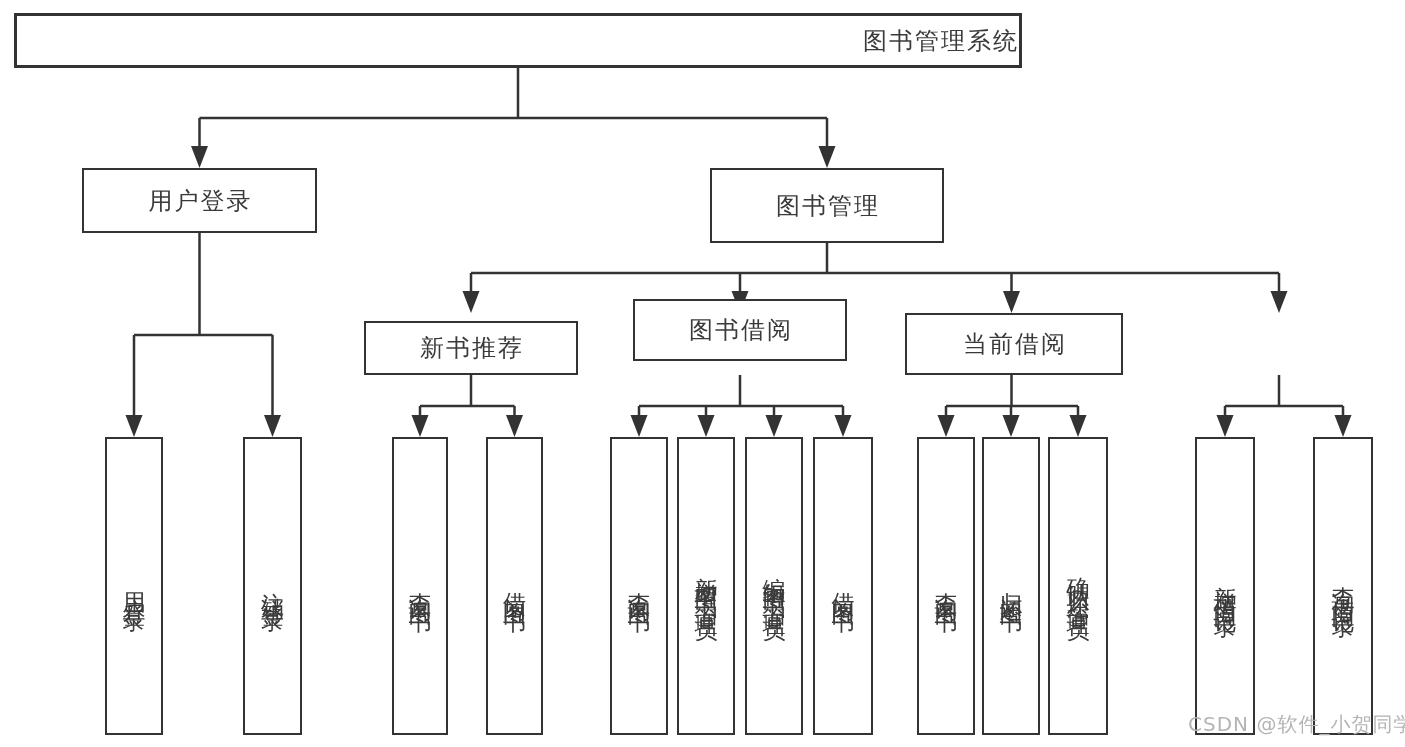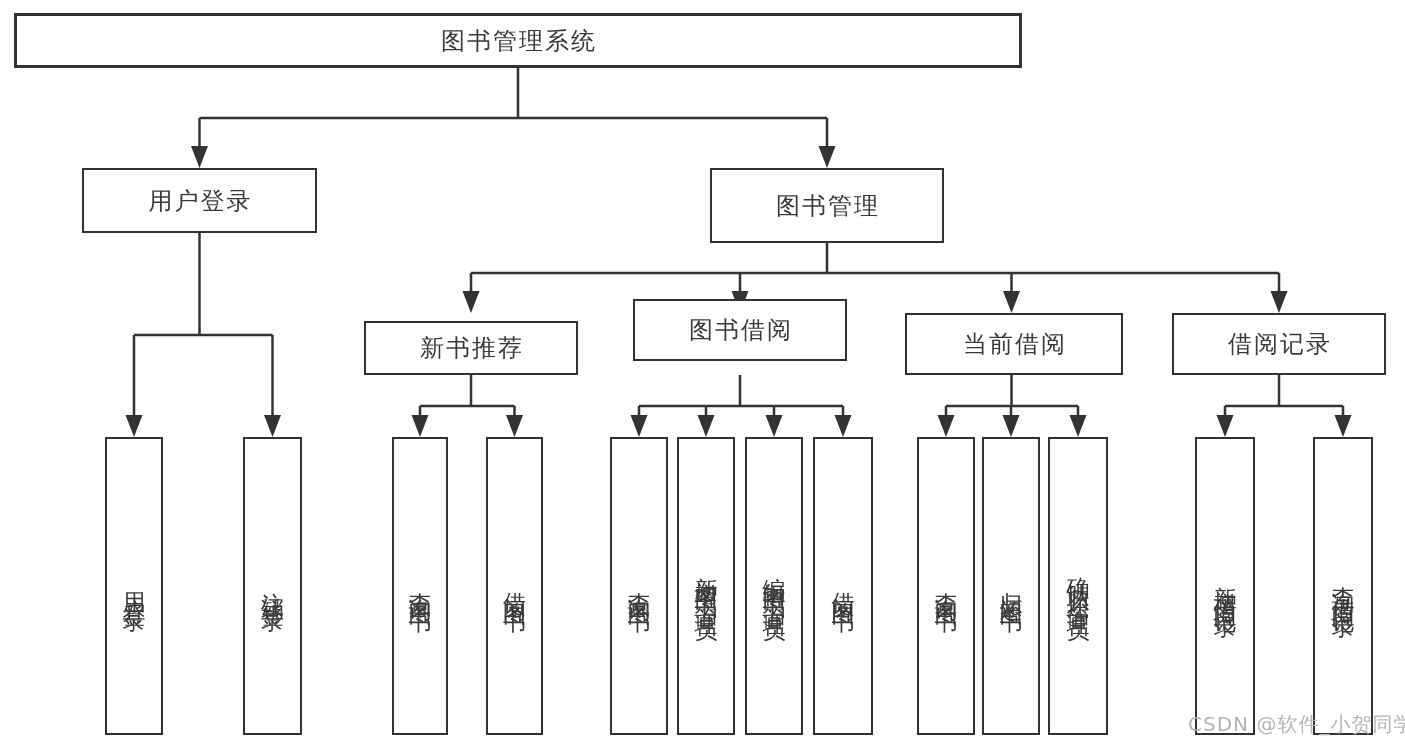--- a/index.html
+++ b/index.html
@@ -5,21 +5,21 @@
   html,body{margin:0;padding:0;background:#fff;}
   .canvas{
     position:relative;width:1405px;height:747px;background:#fff;
     font-family:"DejaVu Sans","Liberation Sans",sans-serif;overflow:hidden;
   }
   .wires{position:absolute;left:0;top:0;width:1405px;height:747px;}
   .node{
     position:absolute;background:#fff;border:2px solid #333;box-sizing:border-box;
     display:flex;align-items:center;justify-content:center;color:#3a3a3a;z-index:2;
   }
-  .node.root{border-width:3px;}
+  .node.root{border-width:3px;justify-content:flex-end;}
   .node.h span{font-size:24px;letter-spacing:2px;text-indent:2px;white-space:nowrap;}
   .node.v span{
     writing-mode:vertical-rl;text-orientation:mixed;
     font-size:23px;letter-spacing:6px;line-height:1;white-space:nowrap;
   }
   .watermark{
     position:absolute;left:1188px;top:711px;z-index:5;
     font-size:20px;letter-spacing:1px;color:#b4b4b4;white-space:nowrap;
   }
 </style>
@@ -62,23 +62,20 @@
 
   <div class="node h" style="left:364px;top:321px;width:214px;height:54px">
     <span>新书推荐</span>
   </div>
   <div class="node h" style="left:633px;top:299px;width:214px;height:62px">
     <span>图书借阅</span>
   </div>
   <div class="node h" style="left:905px;top:313px;width:218px;height:62px">
     <span>当前借阅</span>
   </div>
-  <div class="node h" style="left:1172px;top:313px;width:214px;height:62px">
-    <span>借阅记录</span>
-  </div>
 
   <div class="node v" style="left:105px;top:437px;width:58px;height:298px">
     <span>用户登录</span>
   </div>
   <div class="node v" style="left:243px;top:437px;width:59px;height:298px">
     <span>注销登录</span>
   </div>
 
   <div class="node v" style="left:392px;top:437px;width:56px;height:298px">
     <span>查询图书</span>

